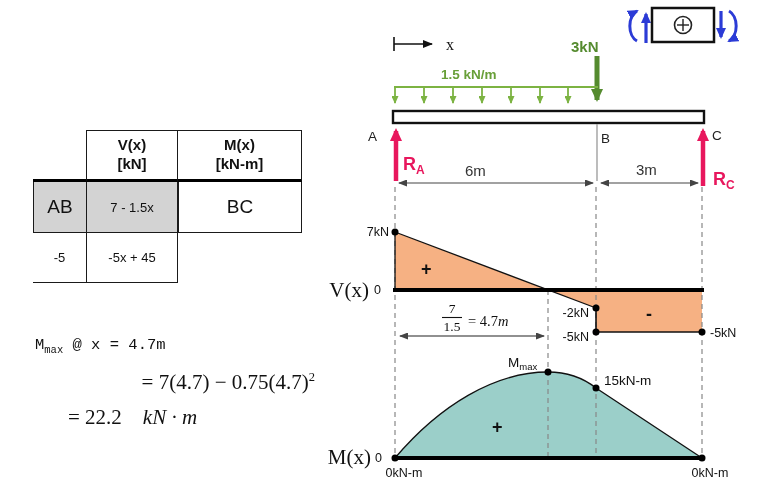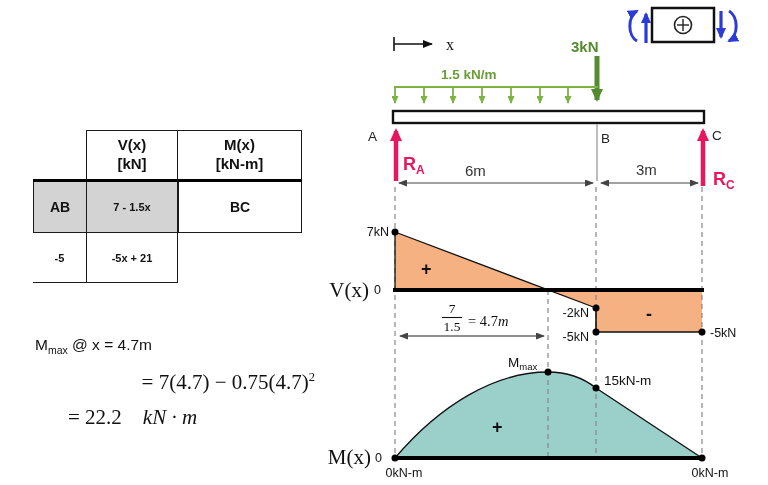--- a/index.html
+++ b/index.html
@@ -5,31 +5,31 @@
   html,body{margin:0;padding:0;background:#fff;}
   #stage{position:relative;width:768px;height:485px;background:#fff;overflow:hidden;
          font-family:"Liberation Sans",sans-serif;color:#111;}
   svg{position:absolute;left:0;top:0;}
   .t-sans{font-family:"Liberation Sans",sans-serif;}
   .t-serif{font-family:"Liberation Serif",serif;}
   
   #vm-table{position:absolute;left:33px;top:130px;display:grid;
             grid-template-columns:54px 91px 124px;grid-template-rows:52px 51px 50px;}
   .cell{display:flex;flex-direction:column;align-items:center;justify-content:center;
-        font-size:11px;box-sizing:border-box;background:#fff;font-weight:bold;}
+        font-size:13px;box-sizing:border-box;background:#fff;}
   .cell.hdr{font-weight:bold;font-size:15px;line-height:1.25;}
-  .cell.rowlab{font-weight:bold;font-size:14px;}
+  .cell.rowlab{font-weight:normal;font-size:19px;}
   .cell.gray{background:#d3d3d3;}
   .b-t{border-top:1.5px solid #1a1a1a;} .b-l{border-left:1.5px solid #1a1a1a;}
   .b-r{border-right:1.5px solid #1a1a1a;} .b-b{border-bottom:1.5px solid #1a1a1a;}
   .b-bh{border-bottom:3px solid #000;}
   .cell.phantom{background:transparent;}
   
   #calc{position:absolute;left:35px;top:336px;width:280px;}
-  #calc .l1{font-size:15.5px;}
+  #calc .l1{font-size:15.5px;font-family:Liberation Mono, monospace;}
   #calc .l1 sub{font-size:10.5px;}
   #calc .l2,#calc .l3{font-family:"Liberation Serif",serif;font-size:21px;margin-left:33px;}
   #calc .l2{margin-top:14px;text-align:right;}
   #calc .l3{margin-top:10px;}
   #calc sup{font-size:12.5px;}
   #calc .it{font-style:italic;margin-left:21px;}
 </style>
 </head>
 <body>
 
@@ -195,21 +195,21 @@
     <div class="cell hdr b-t b-r b-bh">
       <div>M(x)</div>
       <div>[kN-m]</div>
     </div>
 
     <div class="cell rowlab gray b-l b-r b-b">AB</div>
     <div class="cell gray b-r b-b">7 - 1.5x</div>
 
     <div class="cell rowlab b-l b-r b-b">BC</div>
     <div class="cell b-r b-b">-5</div>
-    <div class="cell b-r b-b">-5x + 21</div>
+    <div class="cell b-r b-b">-5x + 45</div>
   </div>
 
   <div id="calc">
     <div class="l1"><span>M</span><sub>max</sub><span> @ x = 4.7m</span></div>
     <div class="l2"><span>= 7(4.7) − 0.75(4.7)</span><sup>2</sup></div>
     <div class="l3"><span>= 22.2</span><span class="it">kN · m</span></div>
   </div>
 
 </div>
 

